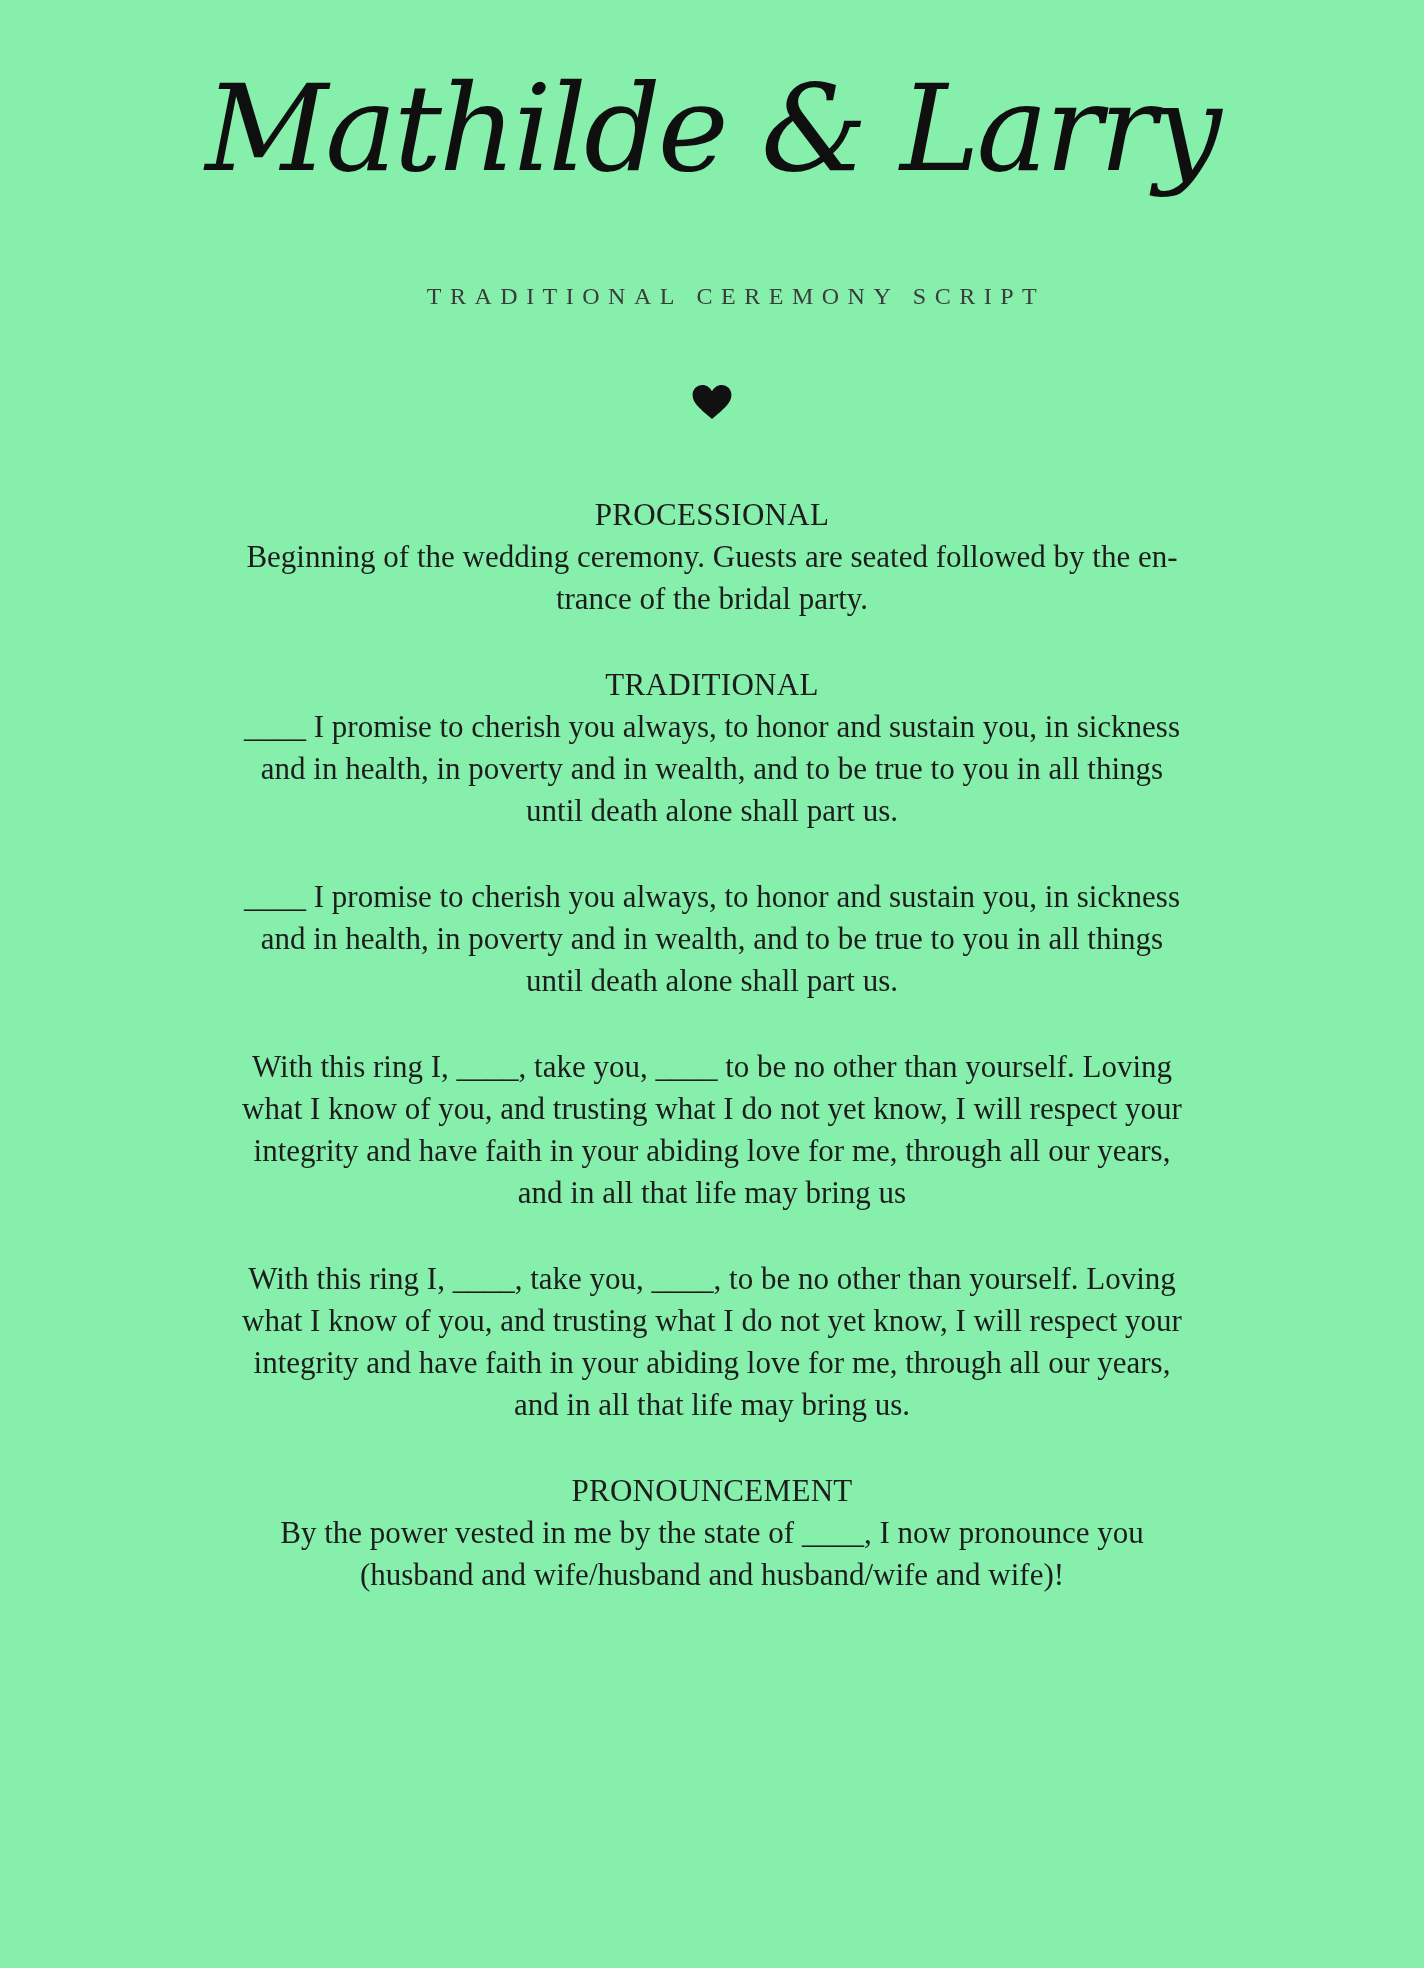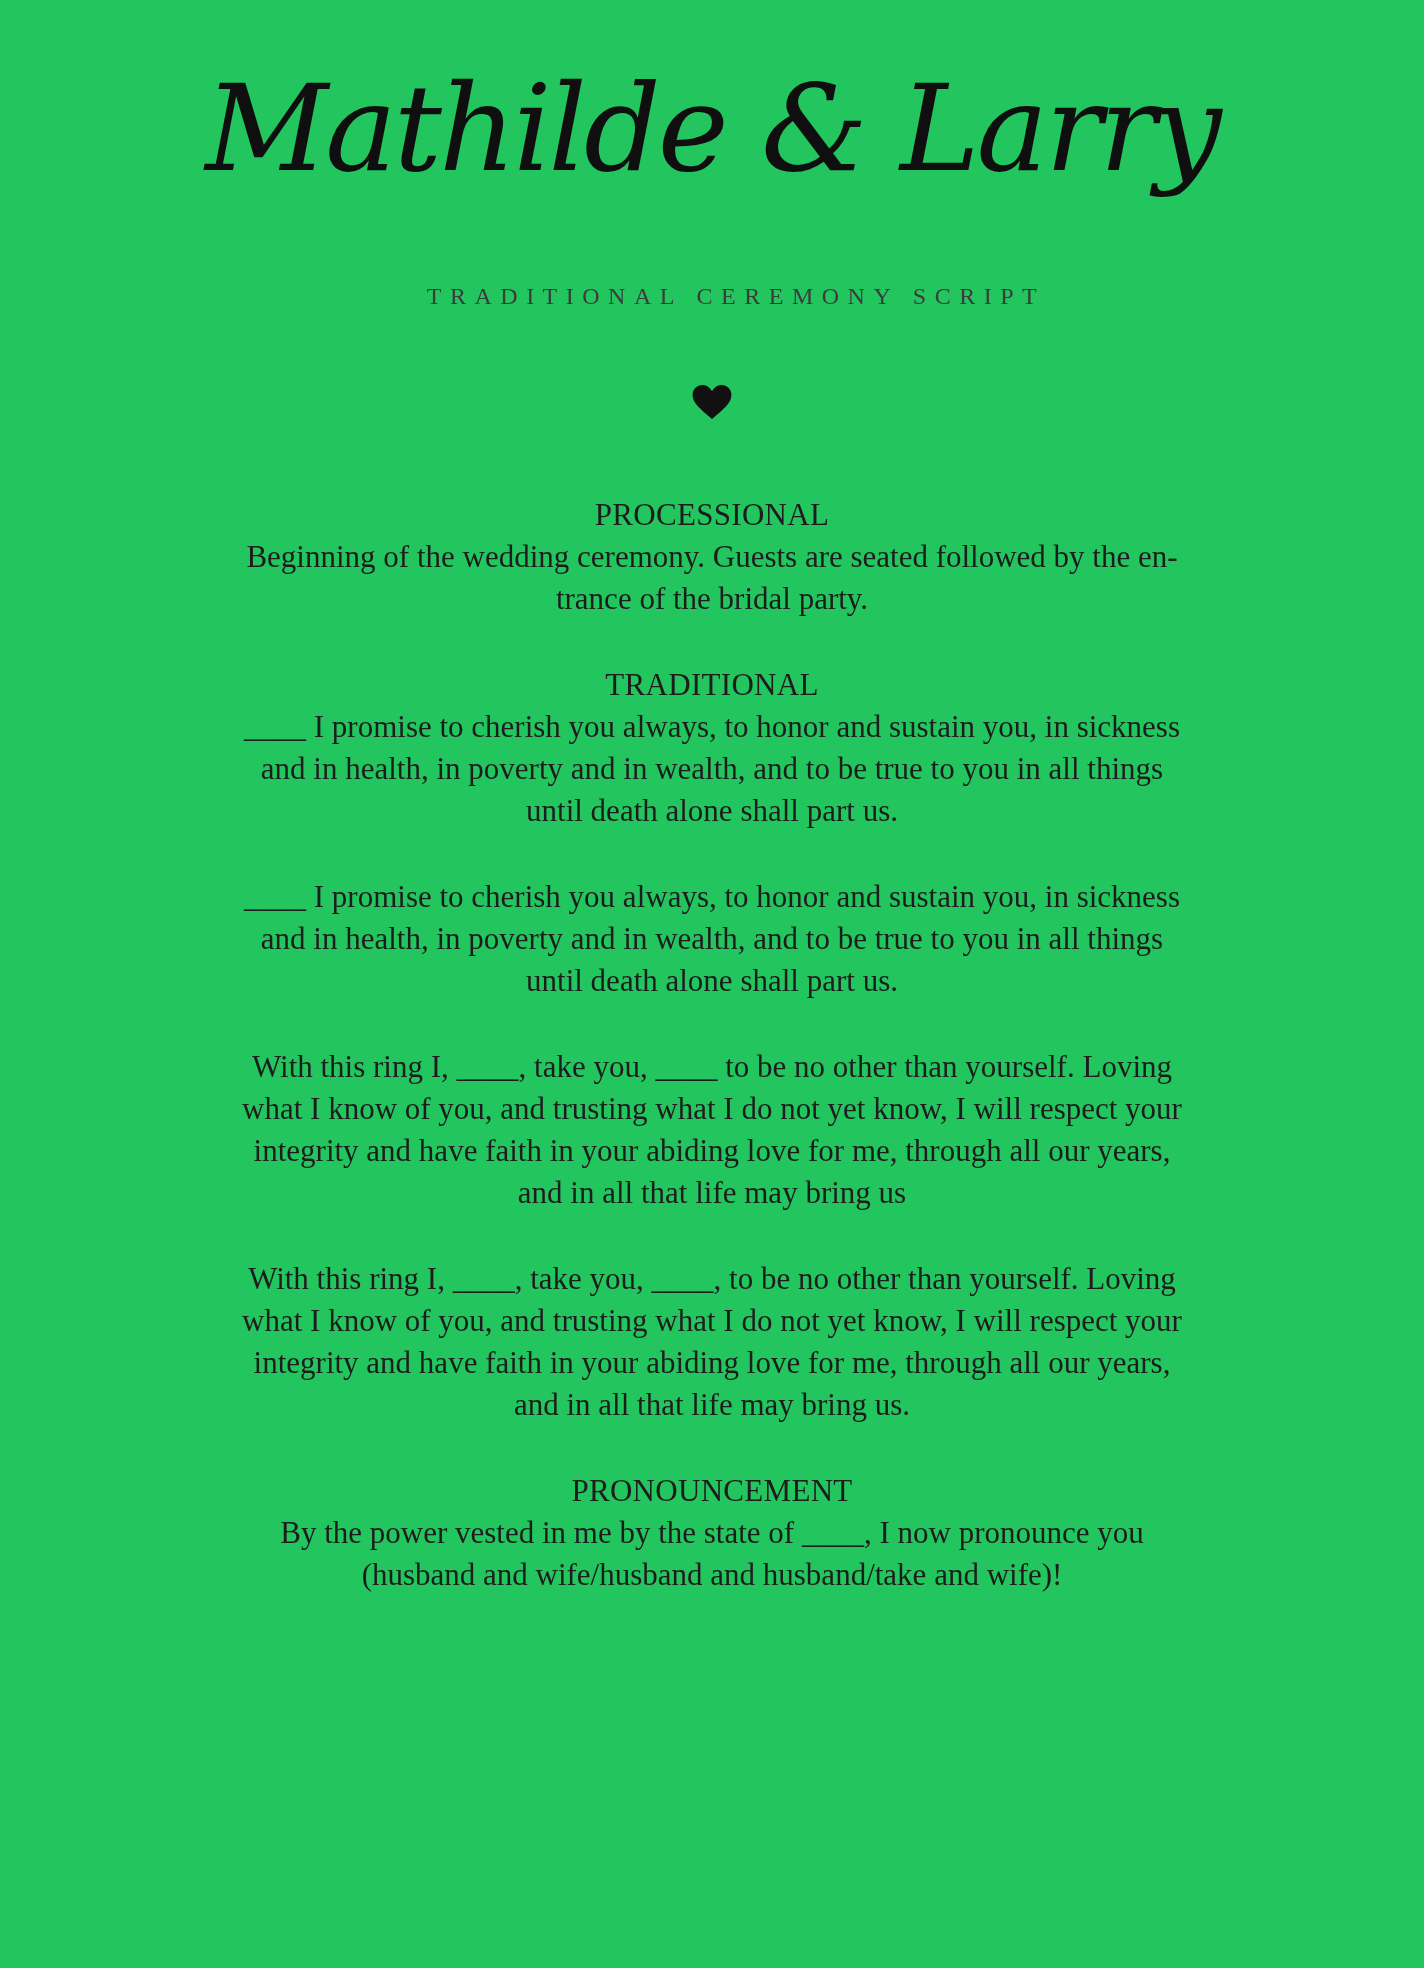--- a/index.html
+++ b/index.html
@@ -2,21 +2,21 @@
 <html><head>
 <meta charset="utf-8">
 <style>
   * { margin: 0; padding: 0; box-sizing: border-box; }
   html, body { background: #ffffff; }
   .page {
     position: relative;
     width: 1424px;
     height: 1968px;
     margin: 0 auto;
-    background: #22c55e;
+    background: #86efac;
     overflow: hidden;
     font-family: "Liberation Serif", serif;
     color: #1e1e1e;
   }
   .header { text-align: center; padding-top: 34px; }
   .title {
     font-family: "DejaVu Serif", serif;
     font-style: italic;
     font-weight: 400;
     font-size: 120px;
@@ -105,18 +105,18 @@
 and in all that life may bring us</p>
       <p class="para">With this ring I, ____, take you, ____, to be no other than yourself. Loving
 what I know of you, and trusting what I do not yet know, I will respect your
 integrity and have faith in your abiding love for me, through all our years,
 and in all that life may bring us.</p>
     </section>
 
     <section>
       <h2 class="heading">PRONOUNCEMENT</h2>
       <p class="para">By the power vested in me by the state of ____, I now pronounce you
-(husband and wife/husband and husband/take and wife)!</p>
+(husband and wife/husband and husband/wife and wife)!</p>
     </section>
 
   </main>
 
 </div>
 
 </body></html>

